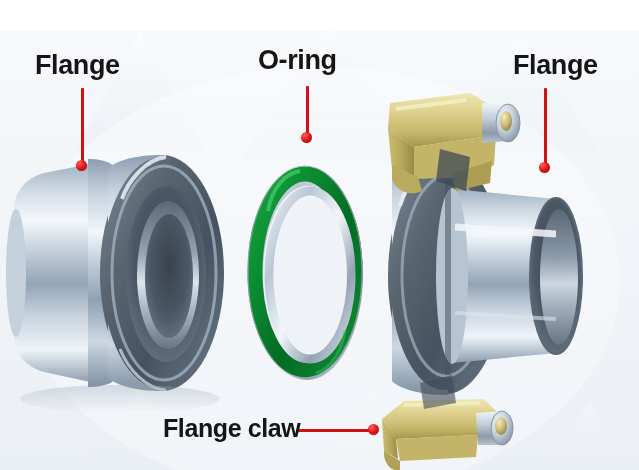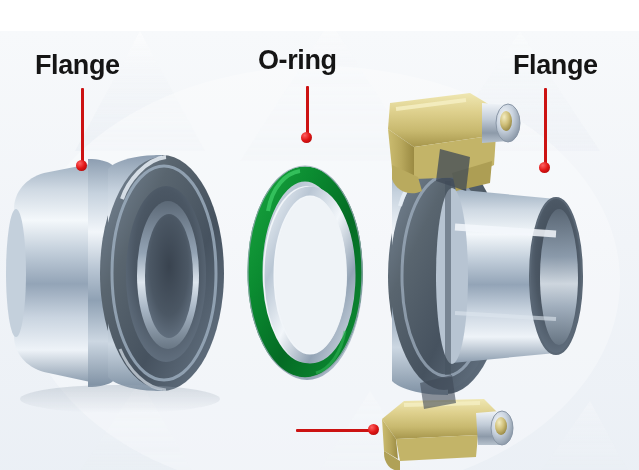--- a/index.html
+++ b/index.html
@@ -253,14 +253,15 @@
 
   <div class="leader v" style="left:544px;top:57px;height:78px;"></div>
   <div class="dot" style="left:539px;top:131px;"></div>
 
   <div class="leader h" style="left:296px;top:398px;width:76px;"></div>
   <div class="dot" style="left:368px;top:393px;"></div>
 
   <div class="label" style="left:35px;top:21px;font-size:27px;">Flange</div>
   <div class="label" style="left:258px;top:16px;font-size:27px;text-align:right;">O-ring</div>
   <div class="label" style="left:513px;top:21px;font-size:27px;">Flange</div>
+  <div class="label" style="left:163px;top:385px;font-size:25px;">Flange claw</div>
 
 </div>
 
 </body></html>

